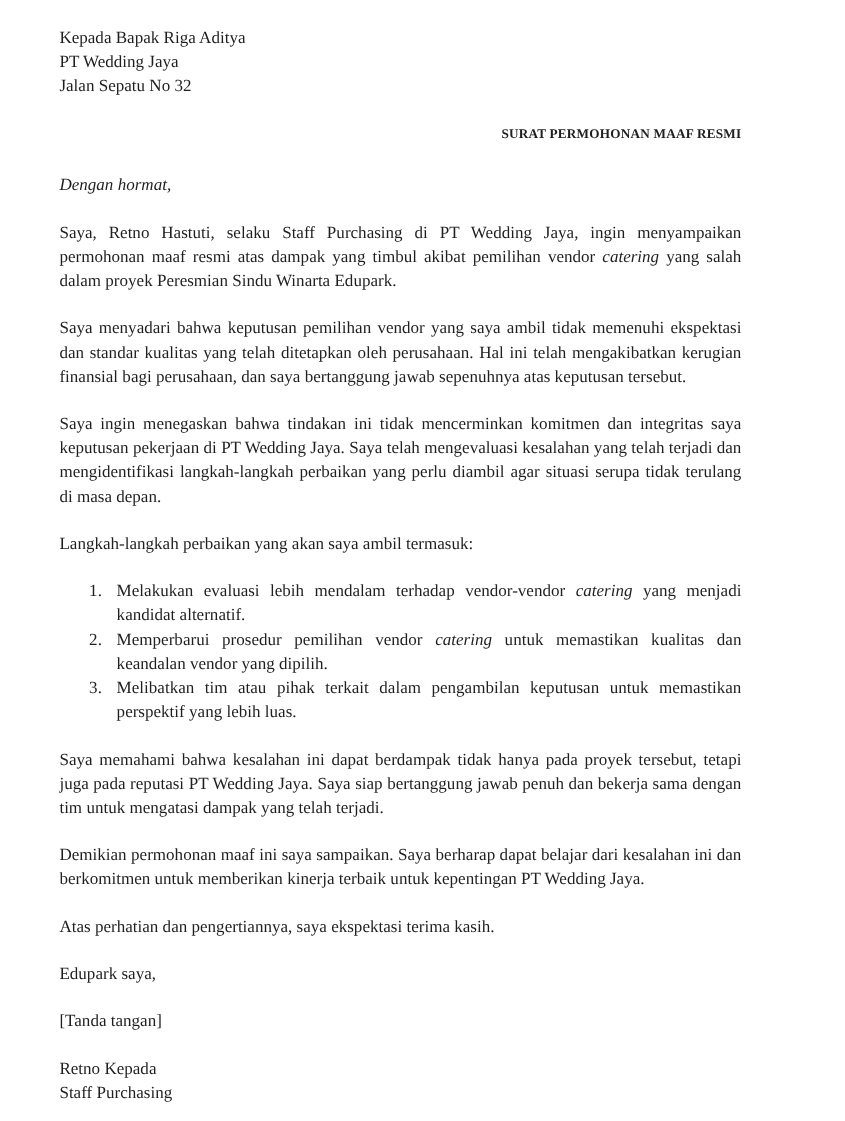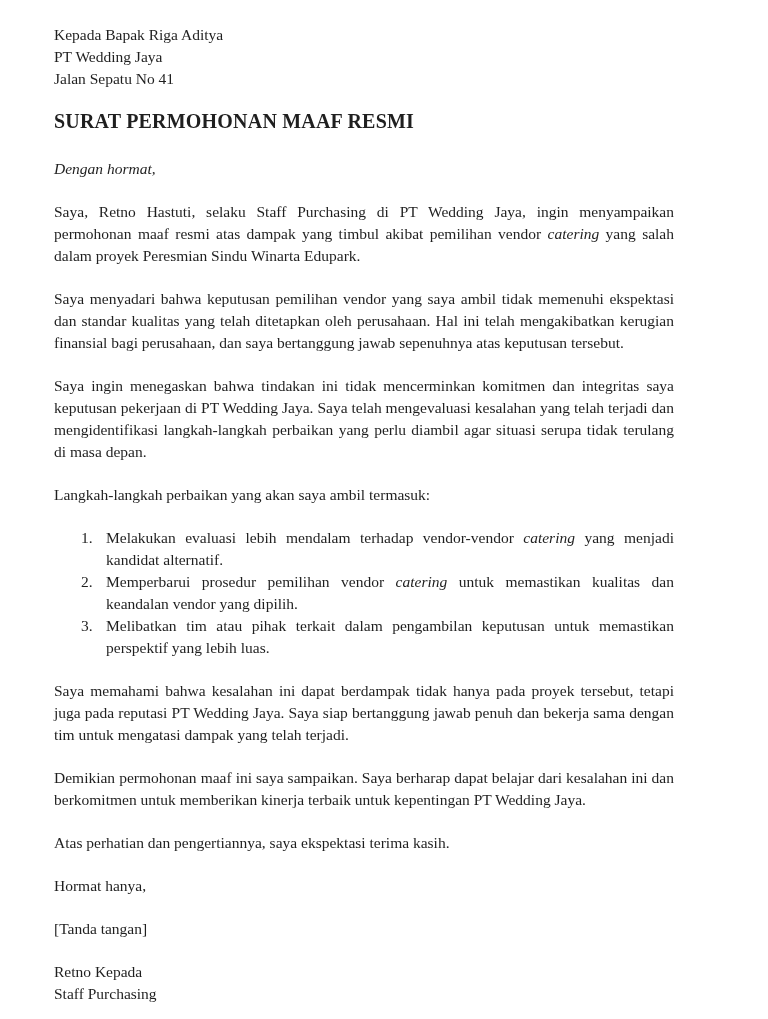--- a/index.html
+++ b/index.html
@@ -12,23 +12,23 @@
     height: 1019px;
     background: #ffffff;
     color: #1f1f1f;
     padding: 24px 78px 0 54px;
     font-size: 15.5px;
     line-height: 22px;
     overflow: hidden;
   }
   .line { margin: 0; }
   .letter-title {
-    font-size: 20px;
+    font-size: 12px;
     font-weight: bold;
-    text-align: left;
+    text-align: right;
     letter-spacing: 0.2px;
     margin: 20px 0 26px 0;
   }
   .para {
     text-align: justify;
     margin: 0 0 21px 0;
     font-family: Liberation Serif, serif;
   }
   .salutation { text-align: left; margin: 0 0 21px 0; font-style: italic; }
   .list { margin: 0 0 21px 0; }
@@ -48,21 +48,21 @@
   .sign-off, .signature-placeholder { margin: 0 0 21px 0; }
 </style>
 </head>
 <body>
 
 <div class="page">
 
   <div class="recipient" id="recipient">
       <p class="line">Kepada Bapak Riga Aditya</p>
       <p class="line">PT Wedding Jaya</p>
-      <p class="line">Jalan Sepatu No 41</p>
+      <p class="line">Jalan Sepatu No 32</p>
     </div>
 
   <h1 class="letter-title">SURAT PERMOHONAN MAAF RESMI</h1>
 
   <p class="salutation">Dengan hormat,</p>
 
   <div id="body-top">
       <p class="para"><span>Saya, Retno Hastuti, selaku Staff Purchasing di PT Wedding Jaya, ingin menyampaikan permohonan maaf resmi atas dampak yang timbul akibat pemilihan vendor </span><em>catering</em><span> yang salah dalam proyek Peresmian Sindu Winarta Edupark.</span></p>
       <p class="para"><span>Saya menyadari bahwa keputusan pemilihan vendor yang saya ambil tidak memenuhi ekspektasi dan standar kualitas yang telah ditetapkan oleh perusahaan. Hal ini telah mengakibatkan kerugian finansial bagi perusahaan, dan saya bertanggung jawab sepenuhnya atas keputusan tersebut.</span></p>
       <p class="para"><span>Saya ingin menegaskan bahwa tindakan ini tidak mencerminkan komitmen dan integritas saya keputusan pekerjaan di PT Wedding Jaya. Saya telah mengevaluasi kesalahan yang telah terjadi dan mengidentifikasi langkah-langkah perbaikan yang perlu diambil agar situasi serupa tidak terulang di masa depan.</span></p>
@@ -83,21 +83,21 @@
         <span class="content"><span>Melibatkan tim atau pihak terkait dalam pengambilan keputusan untuk memastikan perspektif yang lebih luas.</span></span>
       </div>
     </div>
 
   <div id="body-bottom">
       <p class="para"><span>Saya memahami bahwa kesalahan ini dapat berdampak tidak hanya pada proyek tersebut, tetapi juga pada reputasi PT Wedding Jaya. Saya siap bertanggung jawab penuh dan bekerja sama dengan tim untuk mengatasi dampak yang telah terjadi.</span></p>
       <p class="para"><span>Demikian permohonan maaf ini saya sampaikan. Saya berharap dapat belajar dari kesalahan ini dan berkomitmen untuk memberikan kinerja terbaik untuk kepentingan PT Wedding Jaya.</span></p>
       <p class="para"><span>Atas perhatian dan pengertiannya, saya ekspektasi terima kasih.</span></p>
     </div>
 
-  <p class="sign-off">Hormat hanya,</p>
+  <p class="sign-off">Edupark saya,</p>
 
   <p class="signature-placeholder">[Tanda tangan]</p>
 
   <div class="closing-block">
     <p>Retno Kepada</p>
     <p>Staff Purchasing</p>
   </div>
 
 </div>
 

